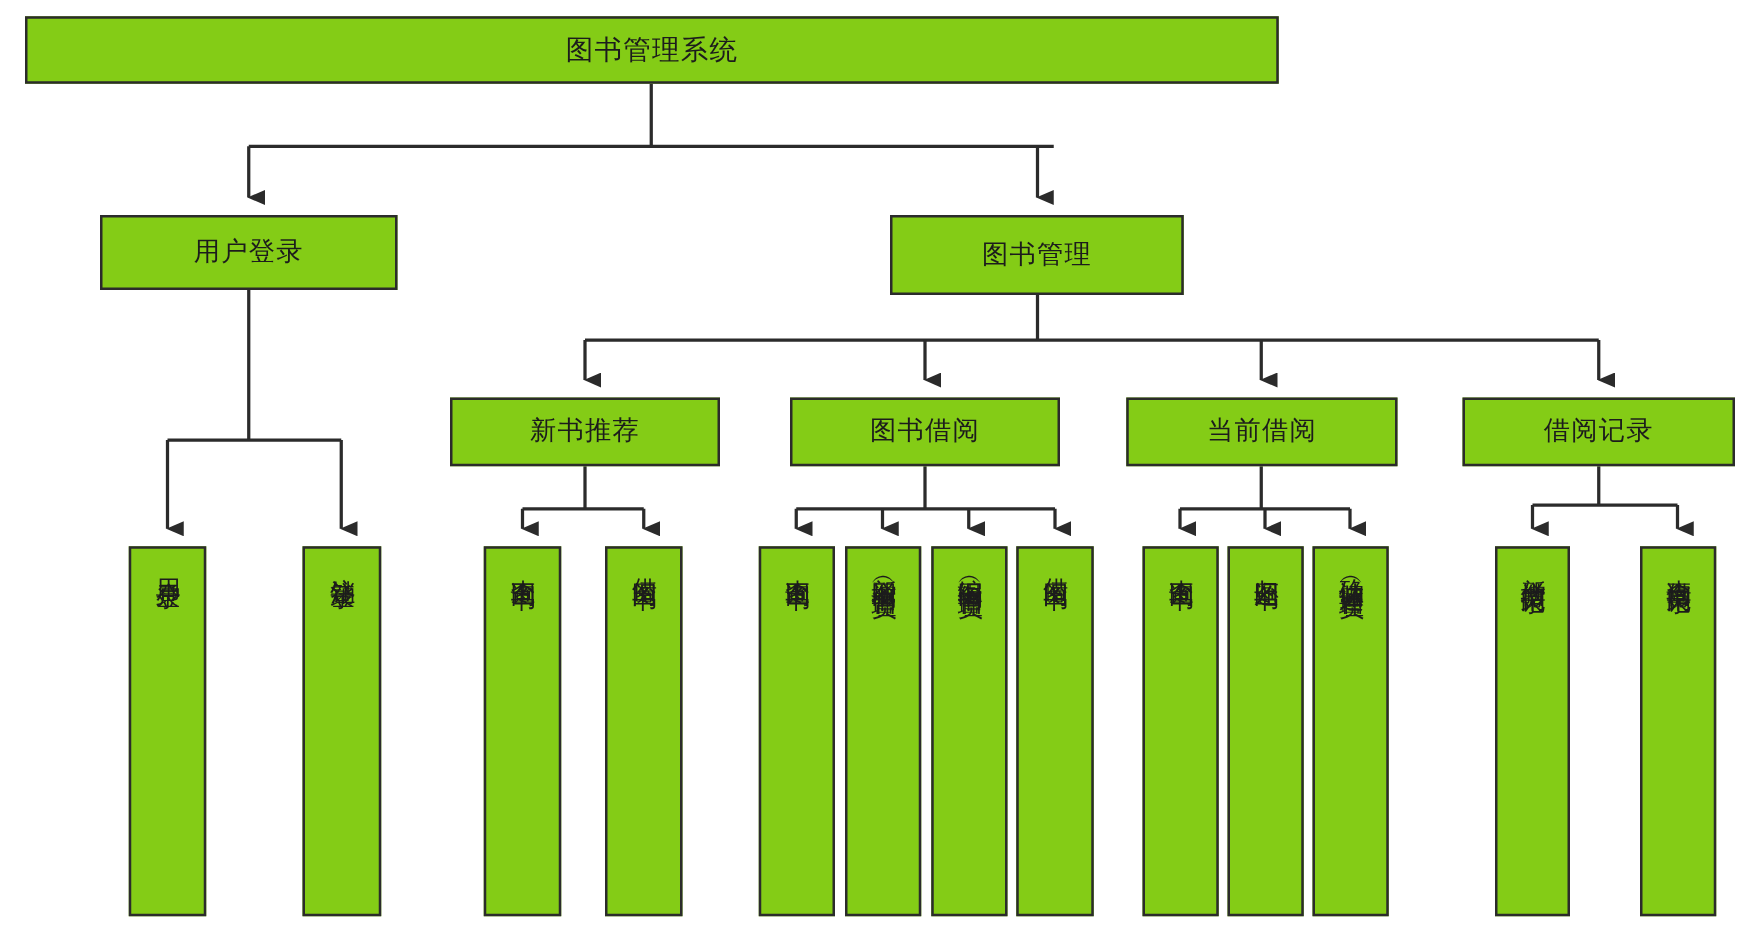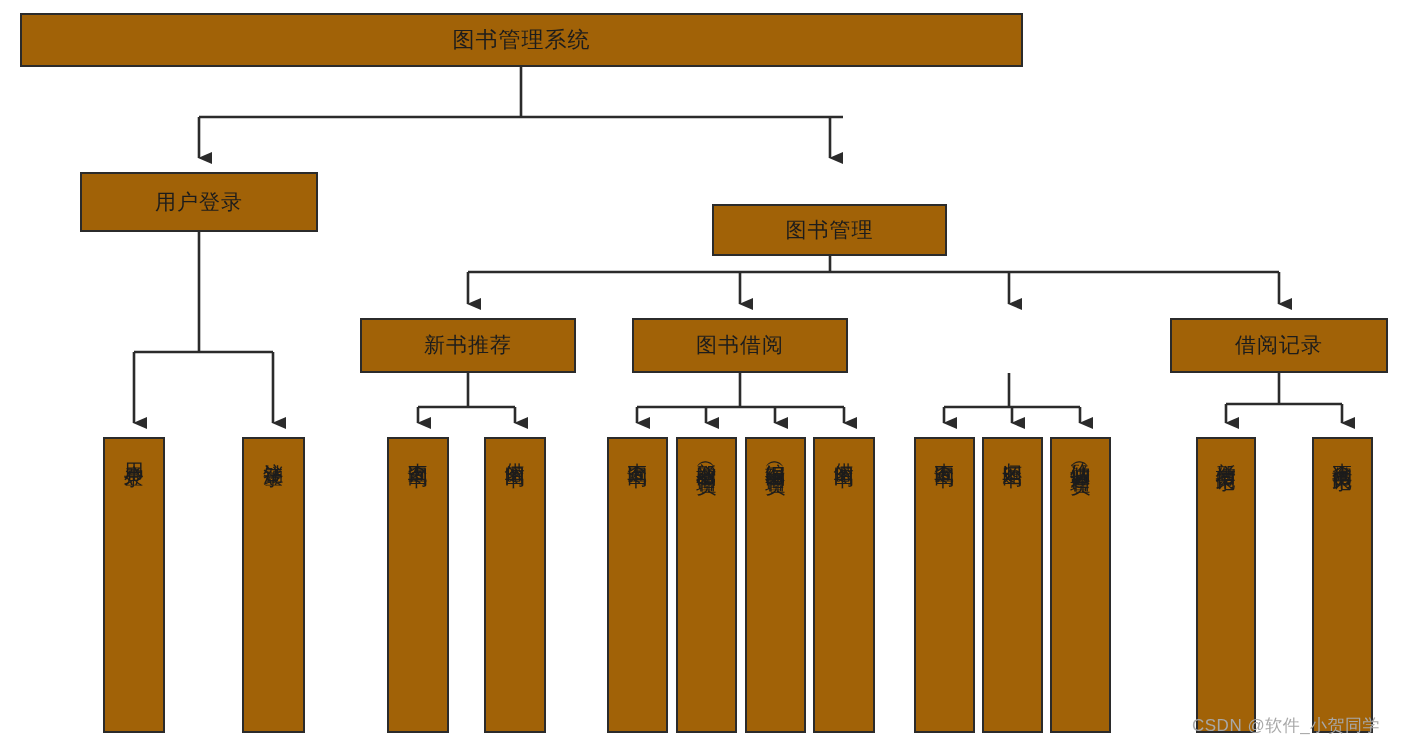--- a/index.html
+++ b/index.html
@@ -21,21 +21,21 @@
     position: absolute;
     left: 0;
     top: 0;
     width: 1405px;
     height: 747px;
     pointer-events: none;
   }
   .node {
     position: absolute;
     box-sizing: border-box;
-    background: #a16207;
+    background: #84cc16;
     border: 2px solid #2b2b2b;
     display: flex;
     align-items: center;
     justify-content: center;
     color: #1c1c1c;
   }
   .node .label {
     font-size: 21px;
     line-height: 1.15;
     letter-spacing: 1px;
@@ -119,29 +119,32 @@
     </g>
   </svg>
 
   <div class="node root" style="left:20px; top:13px; width:1003px; height:54px;">
     <span class="label">图书管理系统</span>
   </div>
 
   <div class="node" style="left:80px; top:172px; width:238px; height:60px;">
     <span class="label">用户登录</span>
   </div>
-  <div class="node" style="left:712px; top:172px; width:235px; height:52px;margin-top:32px;">
+  <div class="node" style="left:712px; top:172px; width:235px; height:64px;">
     <span class="label">图书管理</span>
   </div>
 
   <div class="node" style="left:632px; top:318px; width:216px; height:55px;">
     <span class="label">图书借阅</span>
   </div>
   <div class="node" style="left:360px; top:318px; width:216px; height:55px;">
     <span class="label">新书推荐</span>
+  </div>
+  <div class="node" style="left:901px; top:318px; width:217px; height:55px;">
+    <span class="label">当前借阅</span>
   </div>
   <div class="node" style="left:1170px; top:318px; width:218px; height:55px;justify-content:center;">
     <span class="label">借阅记录</span>
   </div>
 
   <div class="node vertical" style="left:103px; top:437px; width:62px; height:296px;">
     <span class="label">用户登录</span>
   </div>
   <div class="node vertical" style="left:242px; top:437px; width:63px; height:296px;">
     <span class="label">注销登录</span>
@@ -177,15 +180,14 @@
     <span class="label">确认归还（管理员）</span>
   </div>
 
   <div class="node vertical" style="left:1196px; top:437px; width:60px; height:296px;">
     <span class="label">新增借阅记录</span>
   </div>
   <div class="node vertical" style="left:1312px; top:437px; width:61px; height:296px;">
     <span class="label">查询借阅记录</span>
   </div>
 
-  <div class="watermark" style="left:1192px; top:714px;">CSDN @软件_小贺同学</div>
 
 </div>
 
 </body></html>

